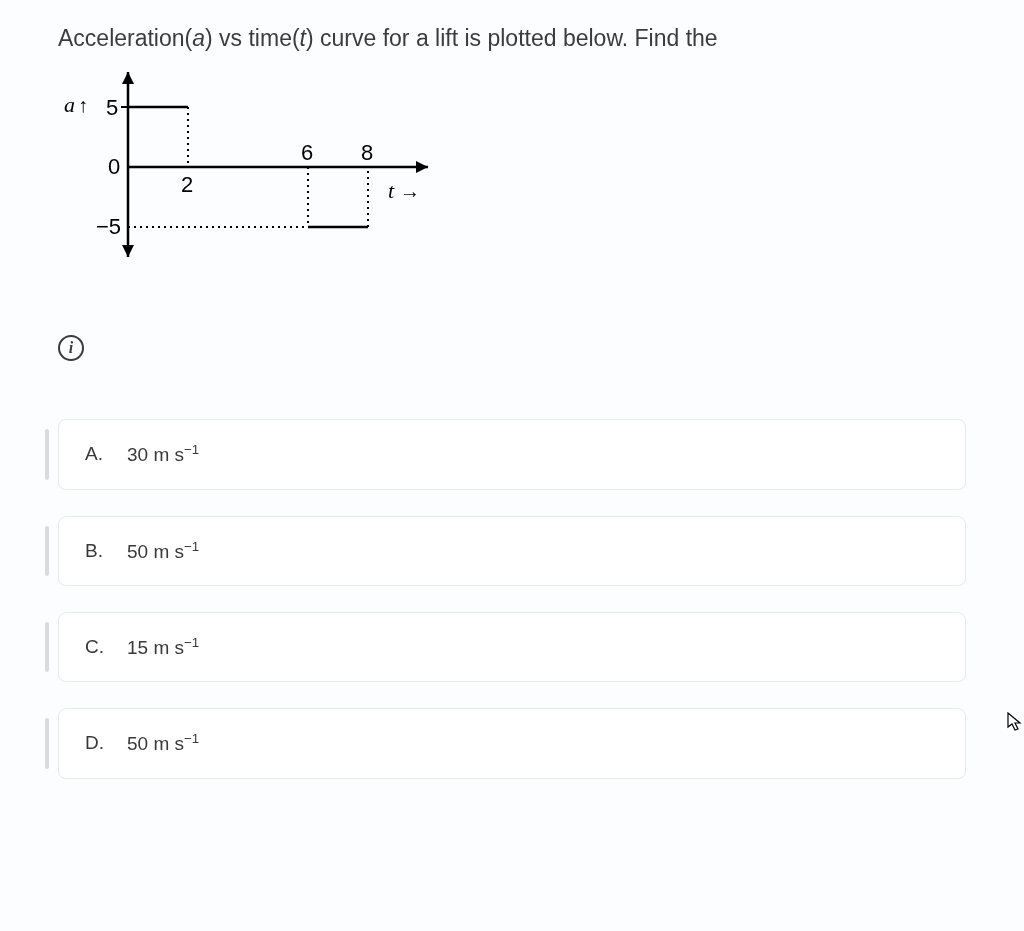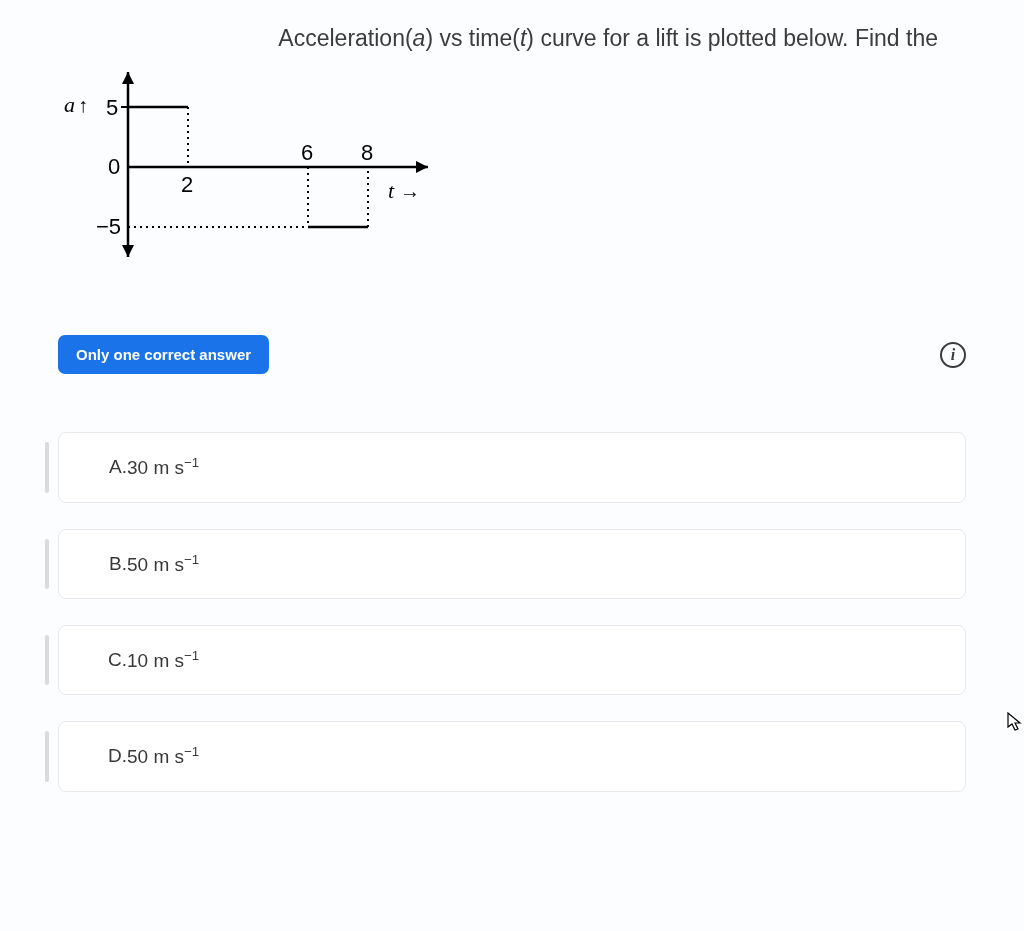--- a/index.html
+++ b/index.html
@@ -1,17 +1,17 @@
 <!DOCTYPE html>
 <html><head>
 <meta charset="utf-8">
 <style>
   * { box-sizing: border-box; margin: 0; padding: 0; }
   html, body { width: 1024px; height: 931px; background: #fcfdfe; font-family: "Segoe UI", Arial, sans-serif; color: #3a3a3a; }
-  .page { padding: 18px 18px 8px 58px; text-align: right; }
+  .page { padding: 18px 18px 8px 58px; }
   .question { font-size: 23px; line-height: 1.75; color: #3c3c3c; max-width: 880px; }
   .question .italic { font-style: italic; }
 
   .graph-wrap { margin-top: 14px; position: relative; width: 400px; height: 195px; }
   .graph-wrap svg { display: block; }
 
   .badge-row { display: flex; align-items: center; justify-content: space-between; margin-top: 68px; padding-right: 40px; }
   .badge { background: #1a73e8; color: #fff; font-size: 15px; font-weight: 600; padding: 11px 18px; border-radius: 7px; display: inline-block; }
   .info-icon { width: 26px; height: 26px; border: 2.2px solid #3c3c3c; border-radius: 50%; display: flex; align-items: center; justify-content: center; font-family: Georgia, serif; font-style: italic; font-weight: bold; font-size: 16px; color: #3c3c3c; }
 
@@ -76,21 +76,20 @@
       <text x="303" y="88" font-size="22" font-family="Arial" fill="#000">8</text>
 
       <text x="6" y="40" font-size="22" font-style="italic" font-family="Georgia,serif" fill="#000">a</text>
       <text x="20" y="40" font-size="20" font-family="Arial" fill="#000">↑</text>
       <text x="330" y="126" font-size="22" font-style="italic" font-family="Georgia,serif" fill="#000">t</text>
       <text x="342" y="126" font-size="20" font-family="Arial" fill="#000">→</text>
     </svg>
   </div>
 
   <div class="badge-row">
-    <div class="badge">Only one correct answer</div>
     <div class="info-icon">i</div>
   </div>
 
   <div class="options">
 
     <div class="option">
       <div class="accent"></div>
       <div class="option-card">
         <span class="opt-letter">A.</span>
         <span class="opt-value"><span>30 m s</span><sup>−1</sup></span>
@@ -102,21 +101,21 @@
       <div class="option-card">
         <span class="opt-letter">B.</span>
         <span class="opt-value"><span>50 m s</span><sup>−1</sup></span>
       </div>
     </div>
 
     <div class="option">
       <div class="accent"></div>
       <div class="option-card">
         <span class="opt-letter">C.</span>
-        <span class="opt-value"><span>10 m s</span><sup>−1</sup></span>
+        <span class="opt-value"><span>15 m s</span><sup>−1</sup></span>
       </div>
     </div>
 
     <div class="option">
       <div class="accent"></div>
       <div class="option-card">
         <span class="opt-letter">D.</span>
         <span class="opt-value"><span>50 m s</span><sup>−1</sup></span>
       </div>
     </div>

